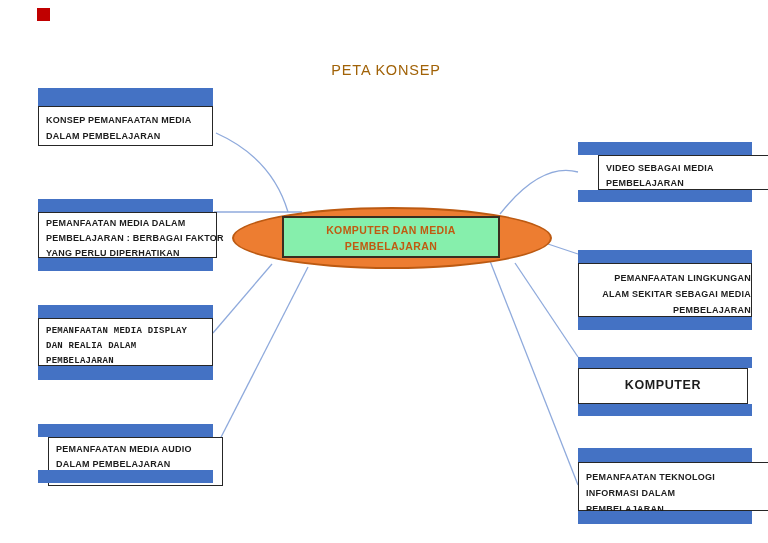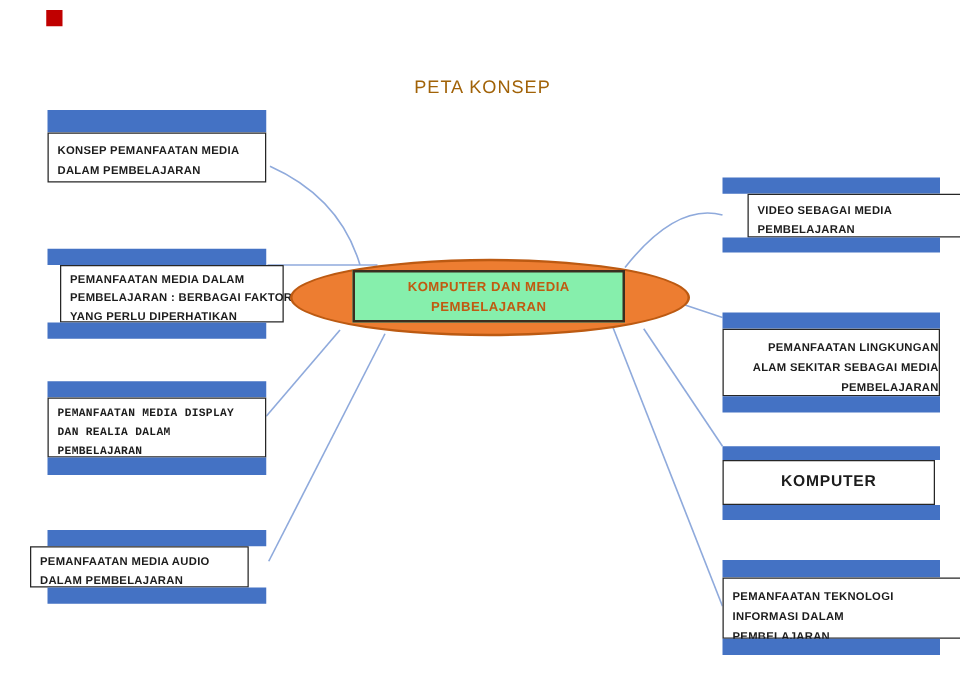--- a/index.html
+++ b/index.html
@@ -60,37 +60,37 @@
 
   <div id="title">PETA KONSEP</div>
 
   <div class="bar" style="left:38px;top:88px;width:175px;height:18px"></div>
   <div class="nodebody b1" style="left:38px;top:106px;width:175px;height:40px">
     <div class="ln">KONSEP PEMANFAATAN MEDIA</div>
     <div class="ln">DALAM PEMBELAJARAN</div>
   </div>
 
   <div class="bar" style="left:38px;top:199px;width:175px;height:13px"></div>
-  <div class="nodebody b2" style="left:48px;top:212px;width:179px;height:46px">
+  <div class="nodebody b2" style="left:38px;top:212px;width:179px;height:46px">
     <div class="ln">PEMANFAATAN MEDIA DALAM</div>
     <div class="ln">PEMBELAJARAN : BERBAGAI FAKTOR</div>
     <div class="ln">YANG PERLU DIPERHATIKAN</div>
   </div>
   <div class="bar" style="left:38px;top:258px;width:175px;height:13px"></div>
 
   <div class="bar" style="left:38px;top:305px;width:175px;height:13px"></div>
   <div class="nodebody b3" style="left:38px;top:318px;width:175px;height:48px">
     <div class="ln">PEMANFAATAN MEDIA DISPLAY</div>
     <div class="ln">DAN REALIA DALAM</div>
     <div class="ln">PEMBELAJARAN</div>
   </div>
   <div class="bar" style="left:38px;top:366px;width:175px;height:14px"></div>
 
   <div class="bar" style="left:38px;top:424px;width:175px;height:13px"></div>
-  <div class="nodebody b4" style="left:24px;top:437px;width:175px;height:33px">
+  <div class="nodebody b4" style="left:48px;top:437px;width:175px;height:49px">
     <div class="ln">PEMANFAATAN MEDIA AUDIO</div>
     <div class="ln">DALAM PEMBELAJARAN</div>
   </div>
   <div class="bar" style="left:38px;top:470px;width:175px;height:13px"></div>
 
   <div class="bar" style="left:578px;top:142px;width:174px;height:13px"></div>
   <div class="nodebody r1" style="left:598px;top:155px;width:174px;height:35px">
     <div class="ln">VIDEO SEBAGAI MEDIA</div>
     <div class="ln">PEMBELAJARAN</div>
   </div>

